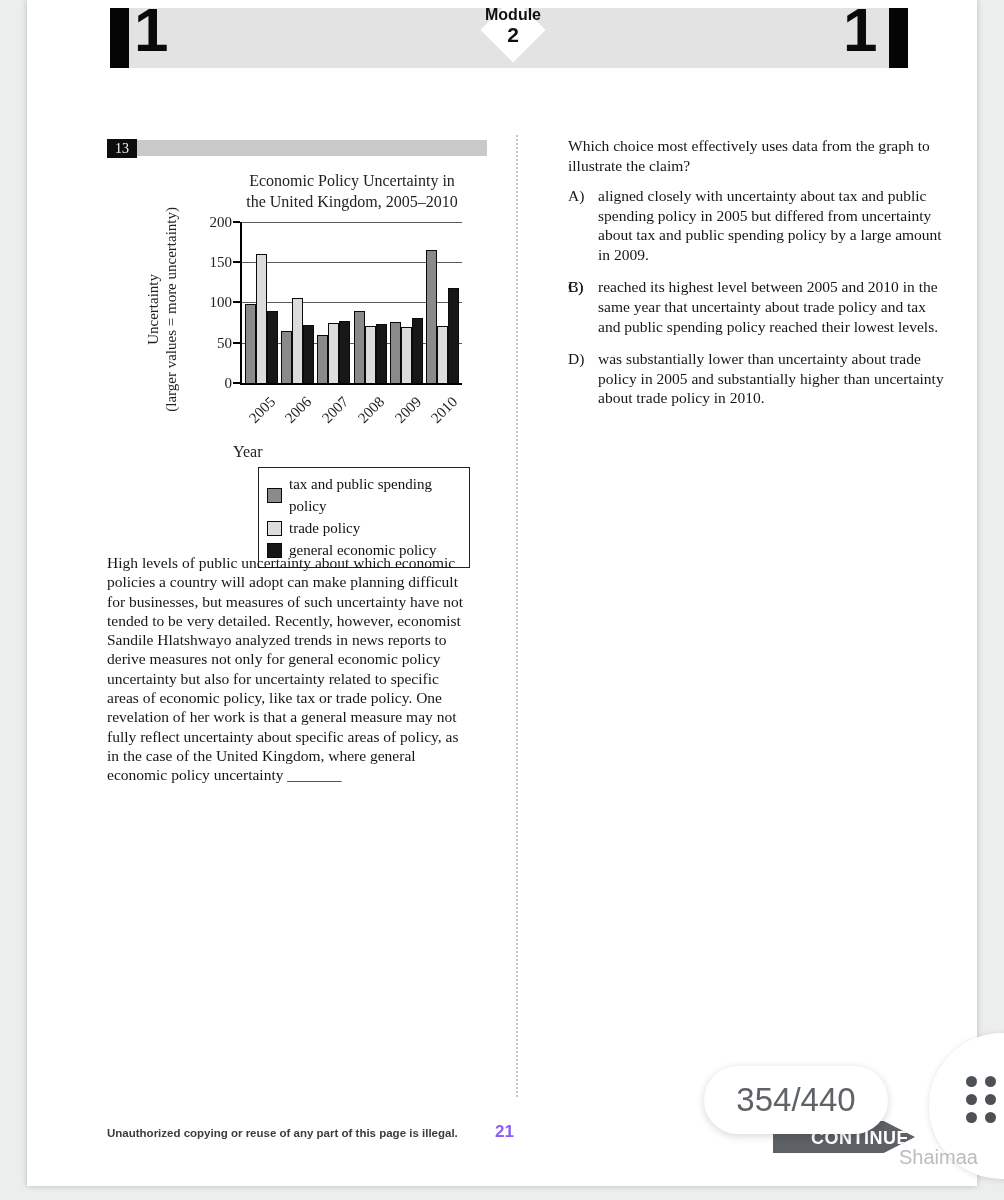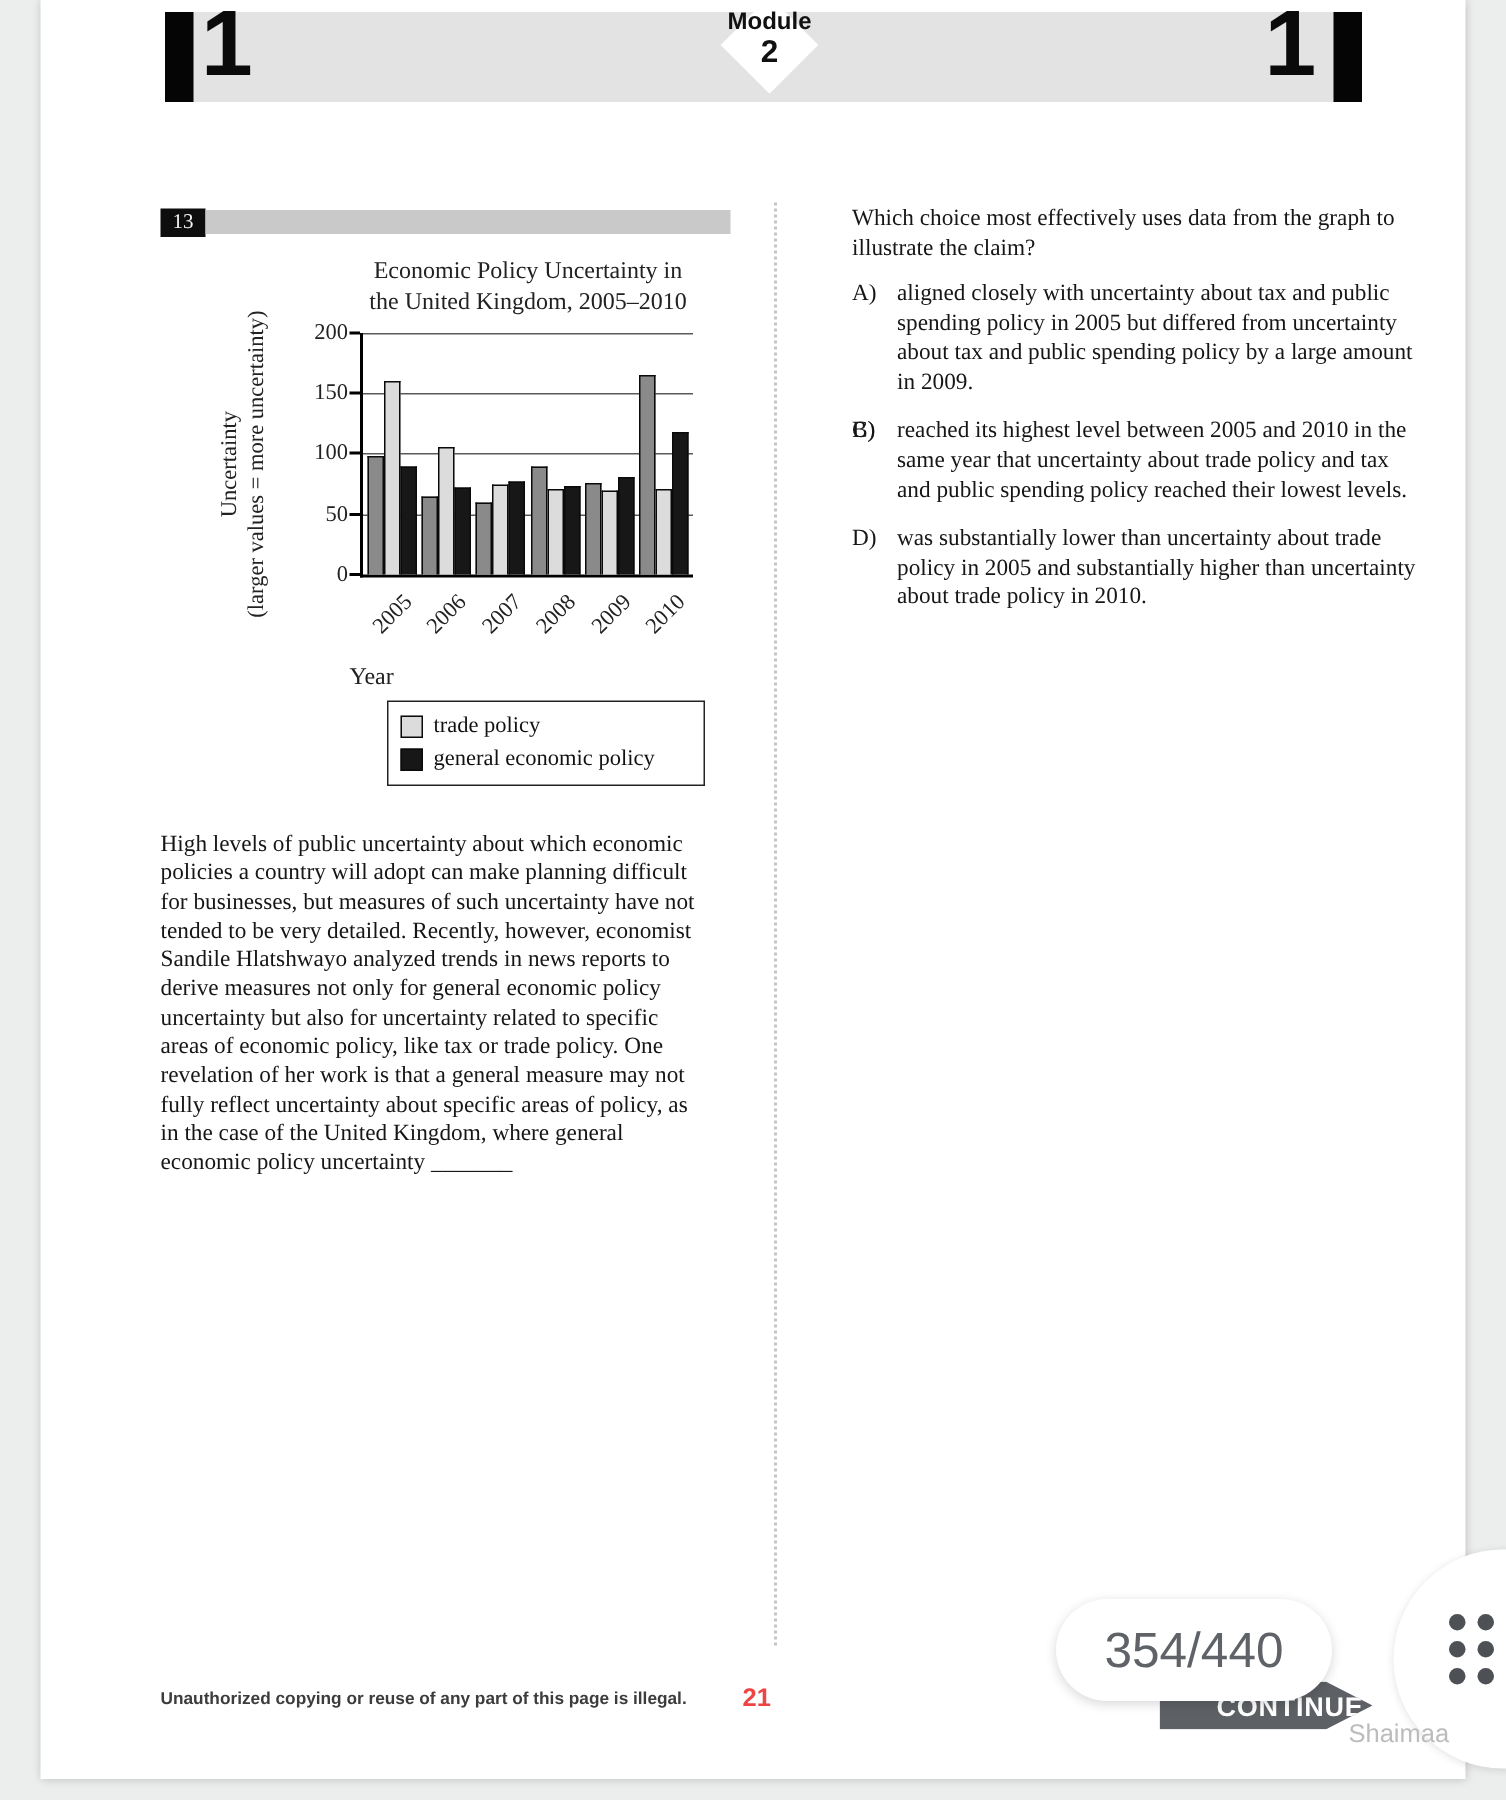--- a/index.html
+++ b/index.html
@@ -64,38 +64,38 @@
   .stem{position:absolute;left:541px;top:136px;width:378px;font-size:15.5px;
         line-height:20px;color:#161616;}
   .choices{position:absolute;left:541px;top:186px;width:380px;}
   .choice{position:relative;padding-left:30px;margin-bottom:13px;font-size:15.5px;
         line-height:19.6px;color:#161616;}
   .choice-letter{position:absolute;left:0;top:0;}
   
   .footer-legal{position:absolute;left:80px;top:1127px;font-family:"Liberation Sans","DejaVu Sans",sans-serif;
         font-size:11.5px;font-weight:600;color:#3c3c3c;}
   .page-num{position:absolute;left:468px;top:1122px;font-family:"Liberation Sans","DejaVu Sans",sans-serif;
-        font-size:17px;font-weight:bold;color:#ef4444;}
+        font-size:17px;font-weight:bold;color:#8b5cf6;}
   
   .continue-btn{position:absolute;left:773px;top:1121px;width:142px;height:32px;background:#5d6165;
         clip-path:polygon(0 0,78% 0,100% 50%,78% 100%,0 100%);z-index:5;
         font-family:"Liberation Sans","DejaVu Sans",sans-serif;font-weight:bold;font-size:18px;
         letter-spacing:.5px;color:#ffffff;text-align:right;line-height:32px;padding-left:14px;
         box-sizing:border-box;cursor:pointer;border:none;}
   .progress-pill{position:absolute;left:704px;top:1066px;width:184px;height:68px;background:#ffffff;
         border-radius:34px;z-index:6;box-shadow:0 2px 8px rgba(0,0,0,.16);
         display:flex;align-items:center;justify-content:center;
         font-family:"Liberation Sans","DejaVu Sans",sans-serif;font-size:33px;color:#5f6368;}
   .menu-circle{position:absolute;left:929px;top:1033px;width:146px;height:146px;background:#ffffff;
         border-radius:50%;z-index:7;box-shadow:0 1px 6px rgba(0,0,0,.12);}
   .dots{position:absolute;left:966px;top:1076px;z-index:8;display:grid;
         grid-template-columns:11px 11px;grid-auto-rows:11px;column-gap:8px;row-gap:7px;cursor:pointer;}
   .dot{width:11px;height:11px;border-radius:50%;background:#4d5156;}
   .watermark{position:absolute;left:899px;top:1146px;z-index:8;
-        font-family:"Liberation Sans","DejaVu Sans",sans-serif;font-size:17px;color:#bcbcbc;}
+        font-family:"Liberation Sans","DejaVu Sans",sans-serif;font-size:20px;color:#bcbcbc;}
 </style>
 </head>
 <body>
 
 <div class="page">
 
   <div class="band"></div>
   <div class="bar-black left"></div>
   <div class="bar-black right"></div>
   <div class="big-one left">1</div>
@@ -181,20 +181,24 @@
       <div class="xslot">
         <span>2009</span>
       </div>
       <div class="xslot">
         <span>2010</span>
       </div>
     </div>
   <div class="xaxis-title">Year</div>
   <div class="legend" id="legend">
       <div class="legend-item">
+        <span class="swatch" style="background: rgb(138, 138, 138);"></span>
+        <span>tax and public spending policy</span>
+      </div>
+      <div class="legend-item">
         <span class="swatch" style="background: rgb(220, 220, 220);"></span>
         <span>trade policy</span>
       </div>
       <div class="legend-item">
         <span class="swatch" style="background: rgb(23, 23, 23);"></span>
         <span>general economic policy</span>
       </div>
     </div>
 
   <div class="passage">High levels of public uncertainty about which economic policies a country will adopt can make planning difficult for businesses, but measures of such uncertainty have not tended to be very detailed. Recently, however, economist Sandile Hlatshwayo analyzed trends in news reports to derive measures not only for general economic policy uncertainty but also for uncertainty related to specific areas of economic policy, like tax or trade policy. One revelation of her work is that a general measure may not fully reflect uncertainty about specific areas of policy, as in the case of the United Kingdom, where general economic policy uncertainty _______</div>

